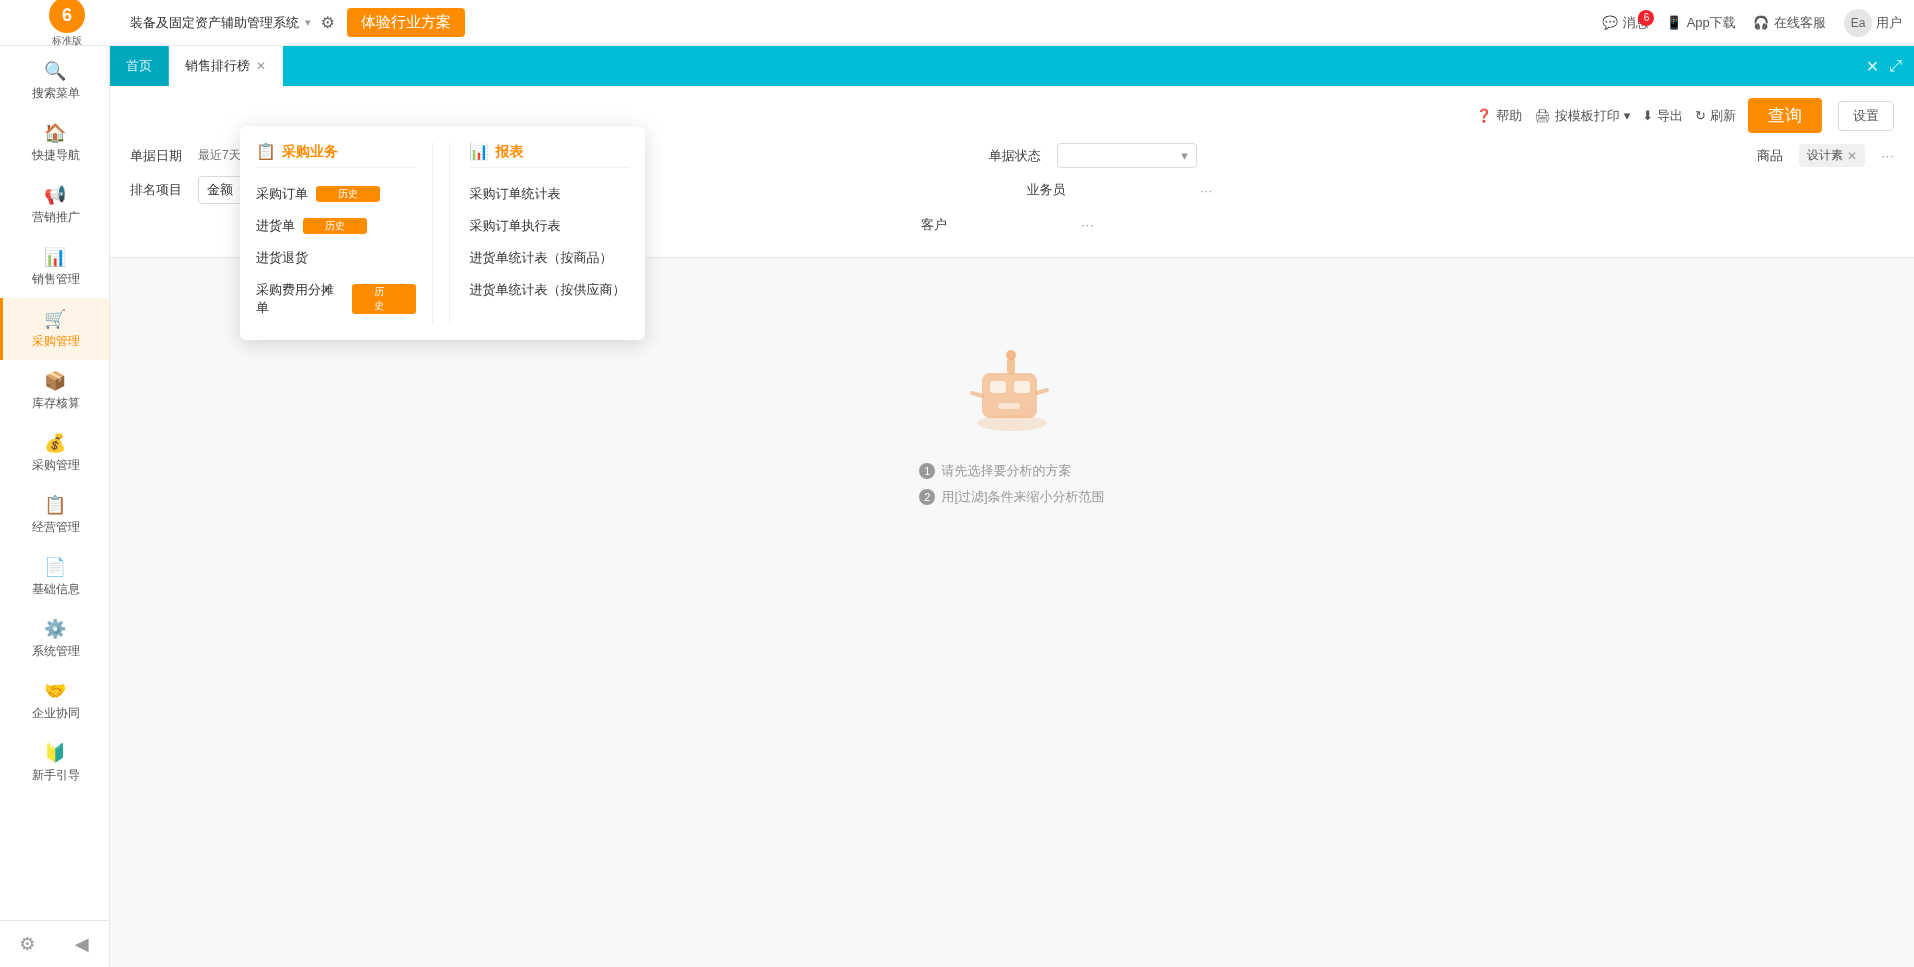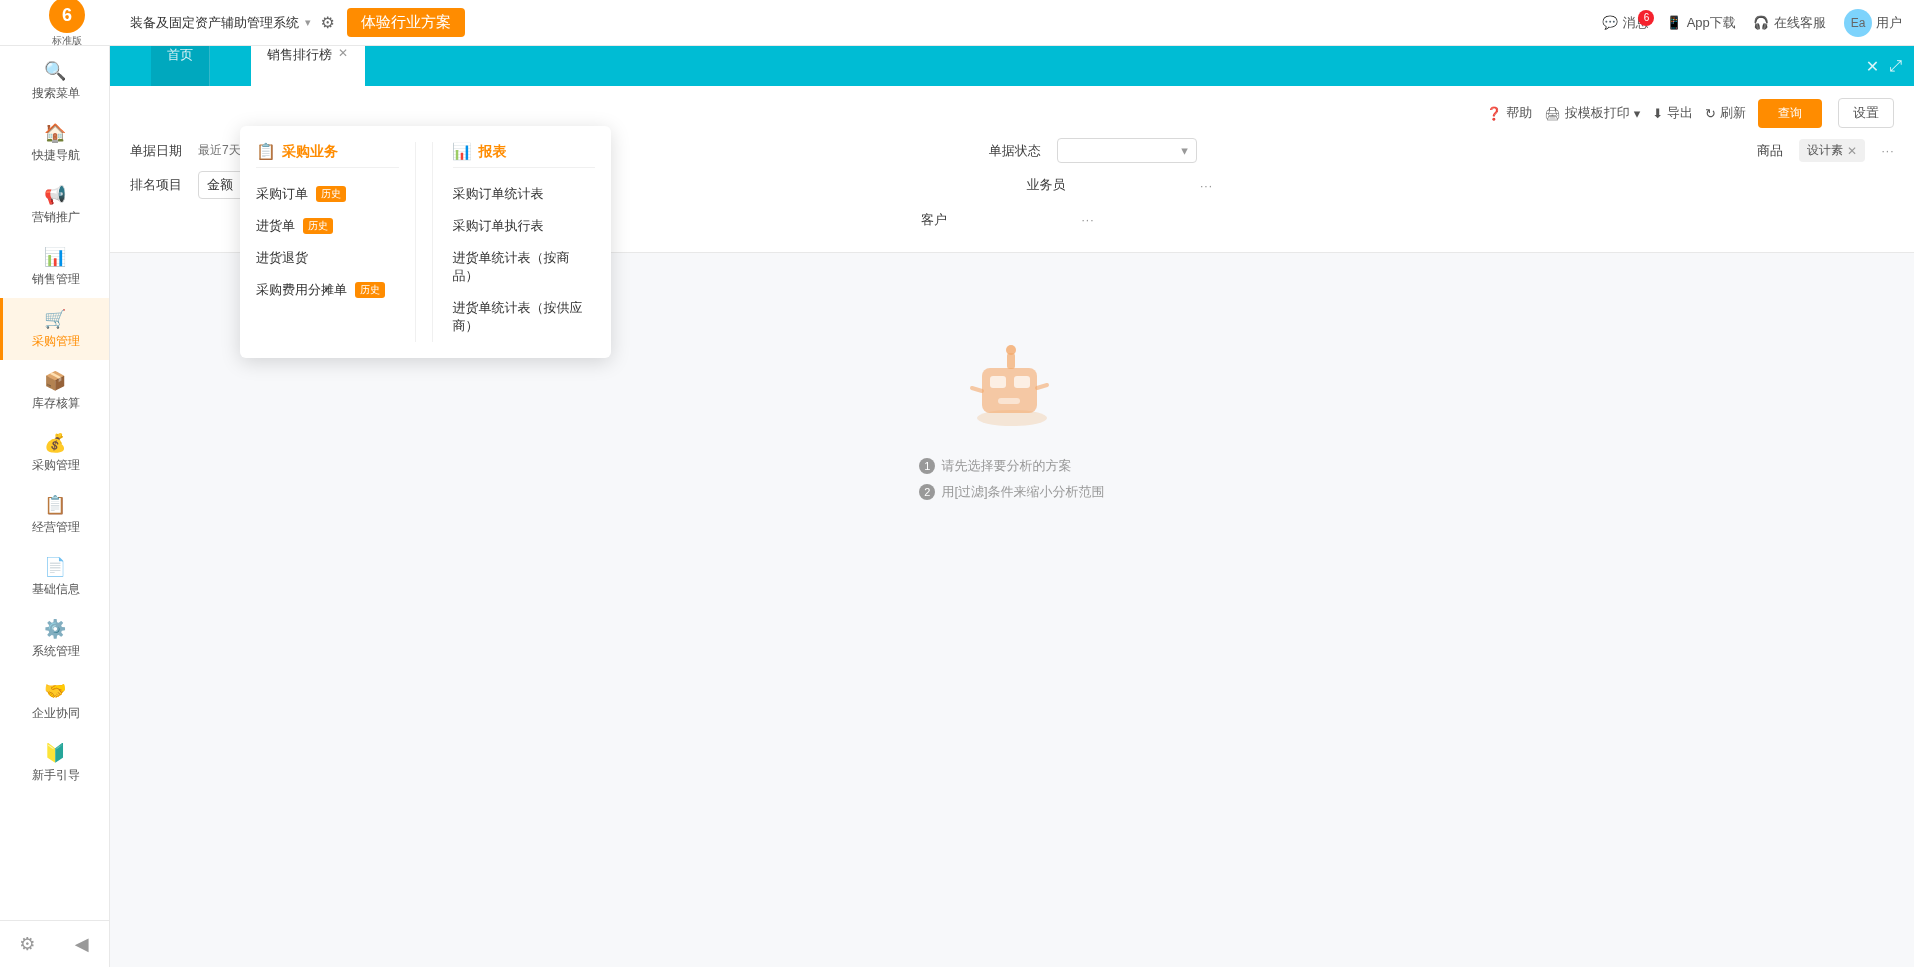--- a/index.html
+++ b/index.html
@@ -84,21 +84,21 @@
       min-width: 16px;
       height: 16px;
       display: flex;
       align-items: center;
       justify-content: center;
     }
     .avatar-circle {
       width: 28px;
       height: 28px;
       border-radius: 50%;
-      background: #7dd3fc;
+      background: #e5e5e5;
       display: flex;
       align-items: center;
       justify-content: center;
       font-size: 12px;
       color: #666;
     }
 
     
     .main-layout {
       display: flex;
@@ -165,27 +165,27 @@
     
     .tab-bar {
       height: 40px;
       background: #00bcd4;
       display: flex;
       align-items: stretch;
       flex-shrink: 0;
     }
     .tab-item {
       display: flex;
-      padding: 0 16px;
+      align-items: center;
+      padding: 9px 16px;
       font-size: 13px;
       color: rgba(255,255,255,0.85);
       cursor: pointer;
       gap: 6px;
       border-right: 1px solid rgba(255,255,255,0.2);
-      margin-left: 41px;
     }
     .tab-item.home { background: rgba(0,0,0,0.1); }
     .tab-item.active { background: #fff; color: #333; }
     .tab-close { font-size: 12px; color: #999; cursor: pointer; }
     .tab-bar-actions {
       margin-left: auto;
       display: flex;
       align-items: center;
       padding: 0 12px;
       gap: 10px;
@@ -226,21 +226,21 @@
       cursor: pointer;
       color: #555;
       font-size: 13px;
     }
     .btn-query {
       background: #ff8c00;
       color: white;
       border: none;
       border-radius: 4px;
       padding: 6px 20px;
-      font-size: 12px;
+      font-size: 17px;
       cursor: pointer;
     }
     .btn-settings {
       background: #fff;
       color: #555;
       border: 1px solid #d9d9d9;
       border-radius: 4px;
       padding: 5px 14px;
       font-size: 13px;
       cursor: pointer;
@@ -359,21 +359,21 @@
       gap: 8px;
       padding: 7px 0;
       font-size: 13px;
       color: #333;
       cursor: pointer;
     }
     .history-badge {
       background: #ff8c00;
       color: white;
       font-size: 10px;
-      padding: 1px 5px;
+      padding: 1px 22px;
       border-radius: 3px;
     }
     .dropdown-divider {
       width: 1px;
       background: #f0f0f0;
       margin: 0 16px;
     }
 
     
     .date-tags {

